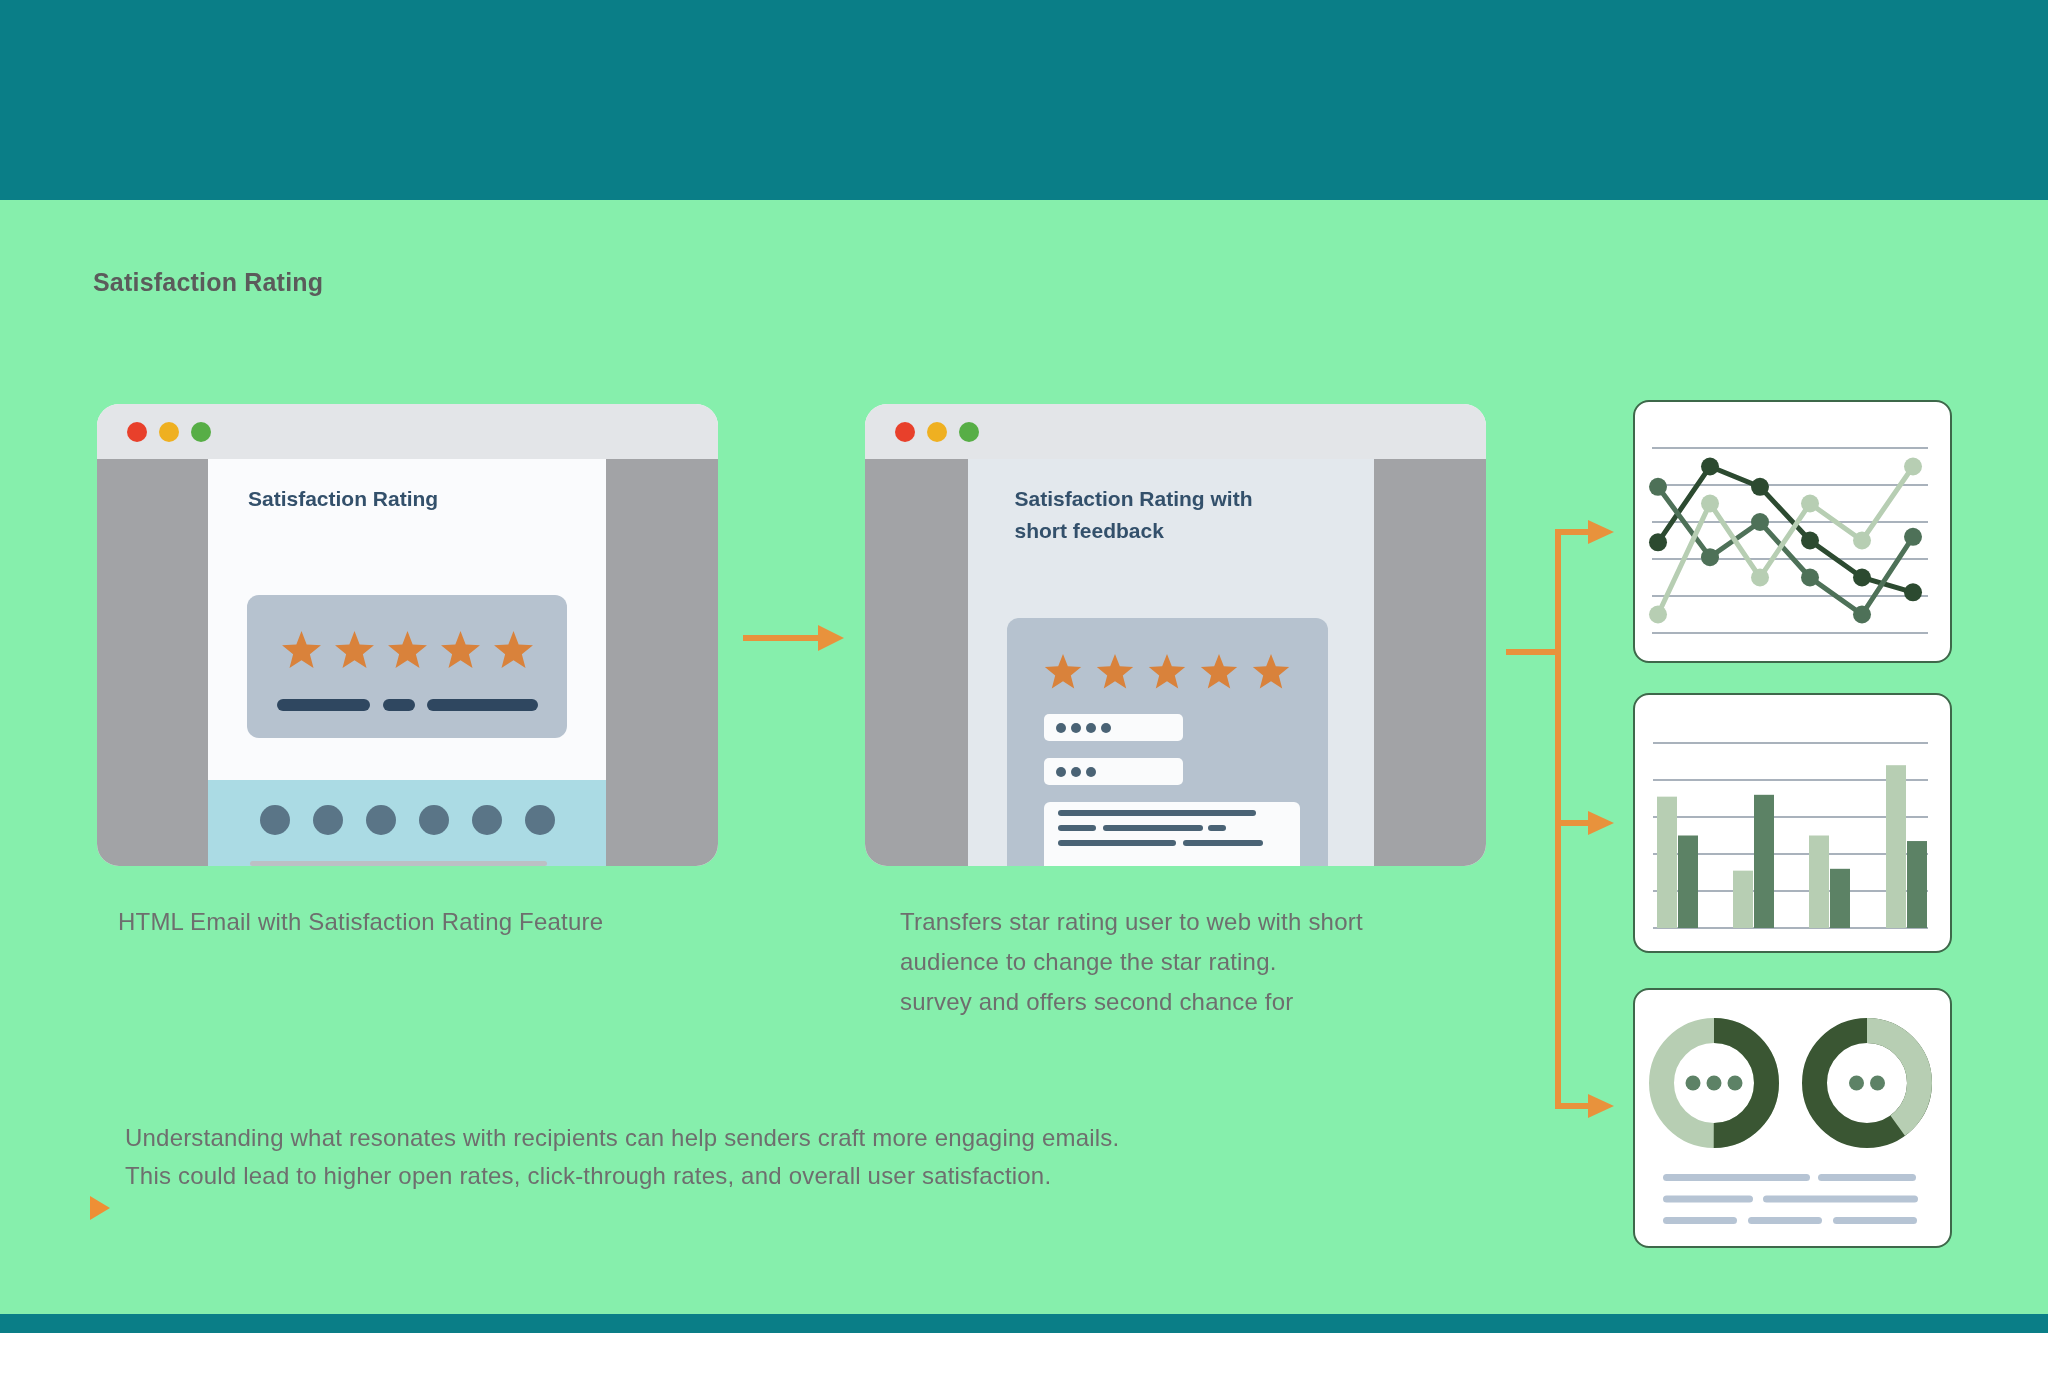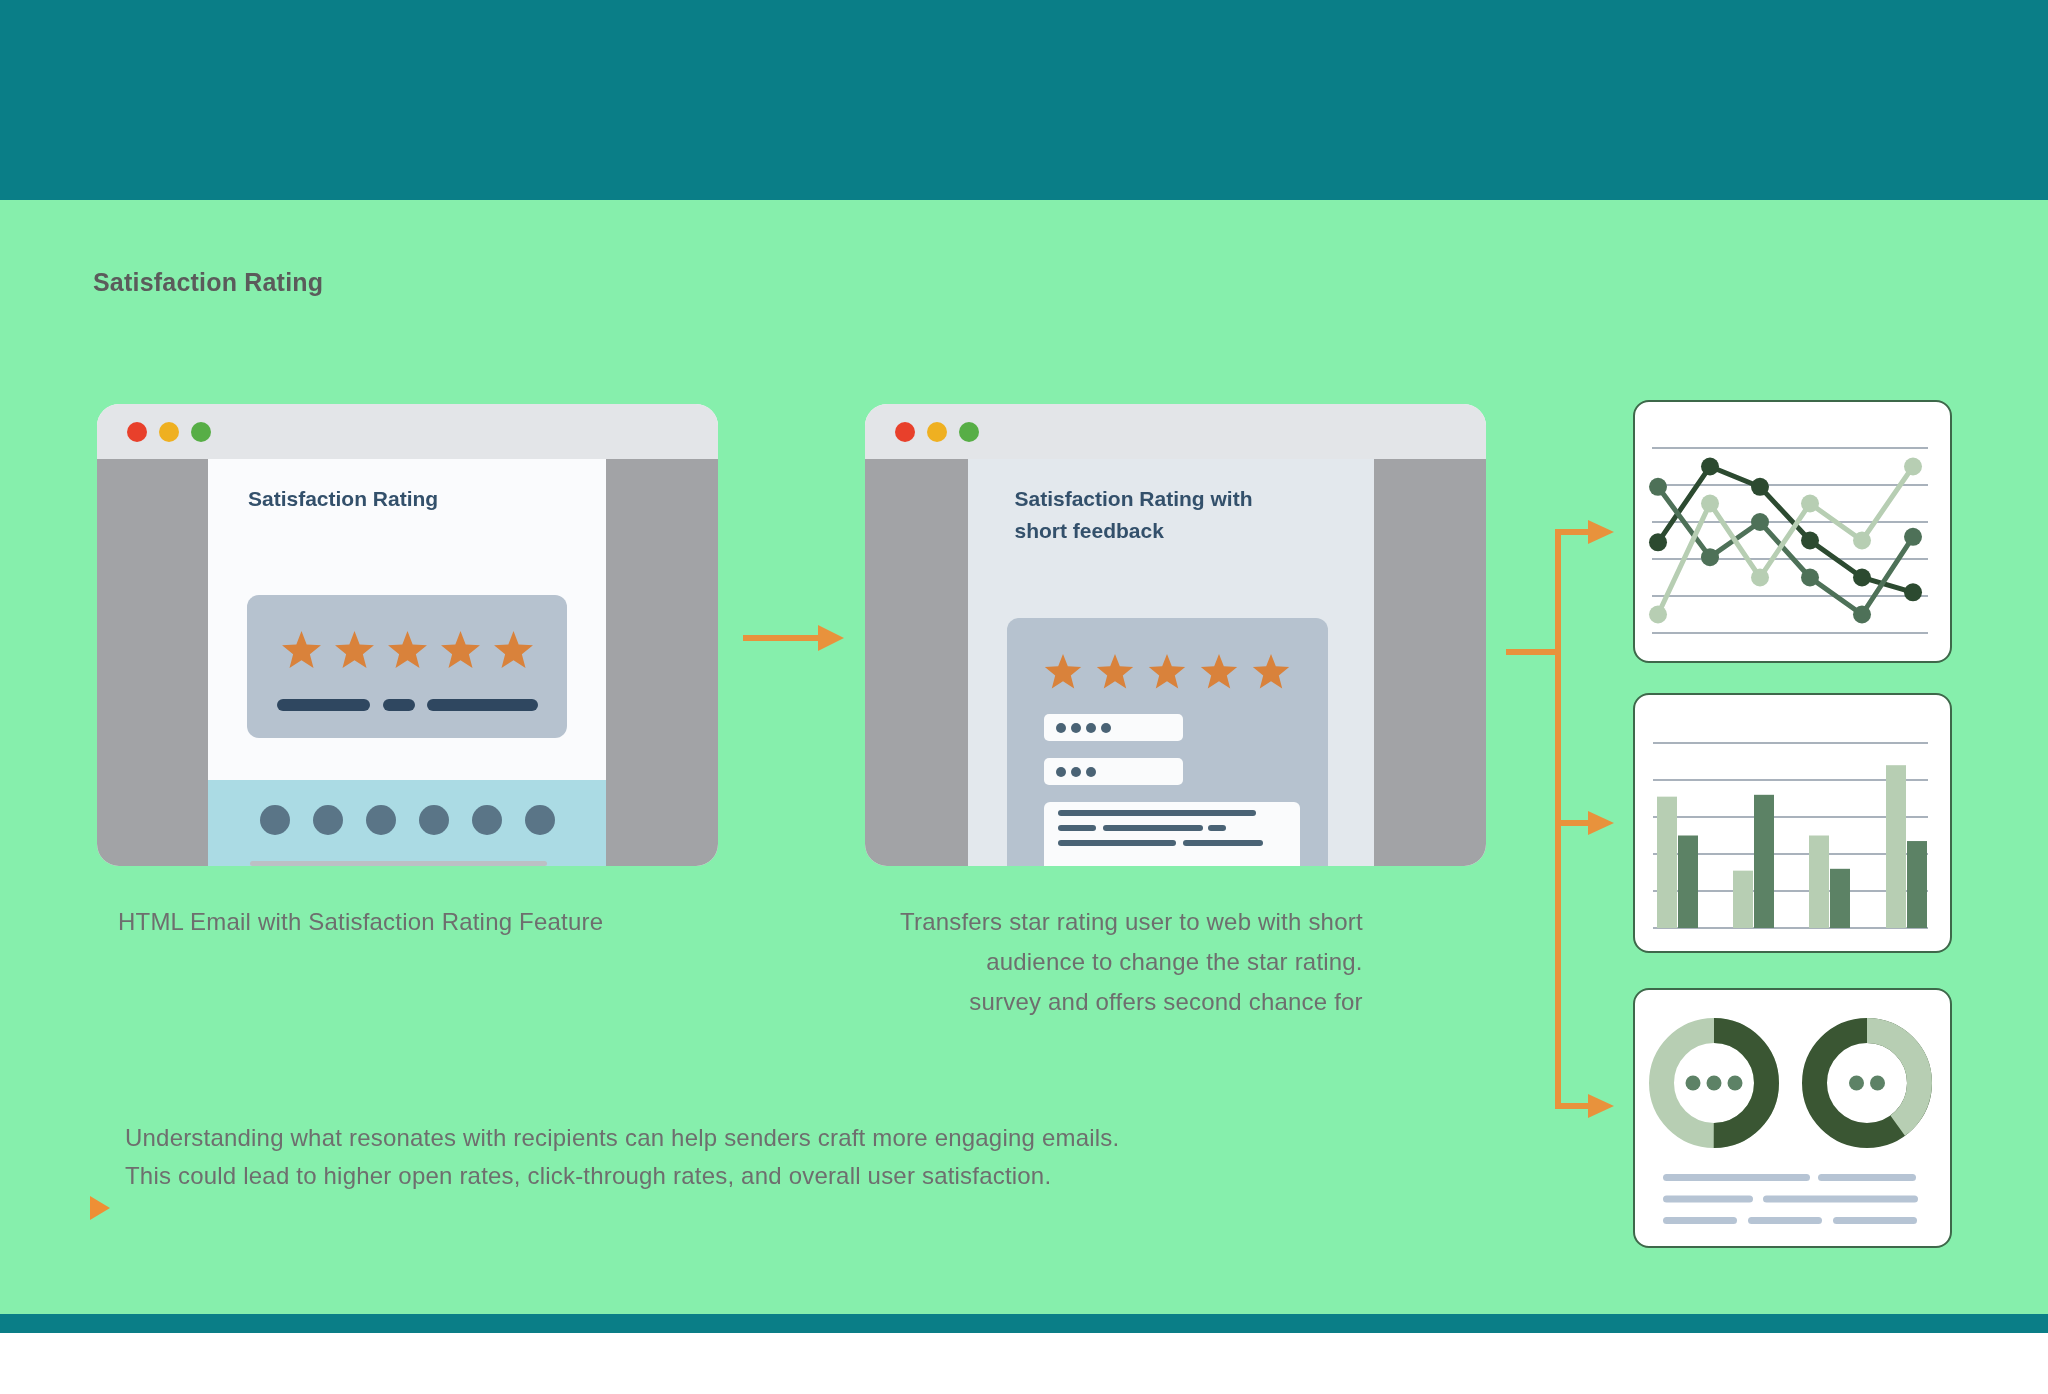--- a/index.html
+++ b/index.html
@@ -68,21 +68,21 @@
   }
   #input1{top:96px;}
   #input2{top:140px;}
   .survey-input .dot{width:10px;height:10px;border-radius:50%;background:#4A6375;flex:none;}
   .survey-textarea{
     position:absolute;left:37px;top:184px;width:256px;height:76px;border-radius:6px;background:#FAFBFC;
   }
   .t-line{position:absolute;height:6px;border-radius:3px;background:#4A6375;}
 
   .caption{
-    position:absolute;color:#6E6E6E;font-size:24px;line-height:40px;letter-spacing:.2px;text-align:right;
+    position:absolute;color:#6E6E6E;font-size:24px;line-height:40px;letter-spacing:.2px;
   }
   #caption1{left:118px;top:902px;}
   #caption2{left:900px;top:902px;}
 
   .flow-svg{position:absolute;}
   #arrow1{left:740px;top:618px;}
   #connector{left:1500px;top:520px;}
 
   .chart-card{
     position:absolute;left:1633px;width:315px;background:#ffffff;

